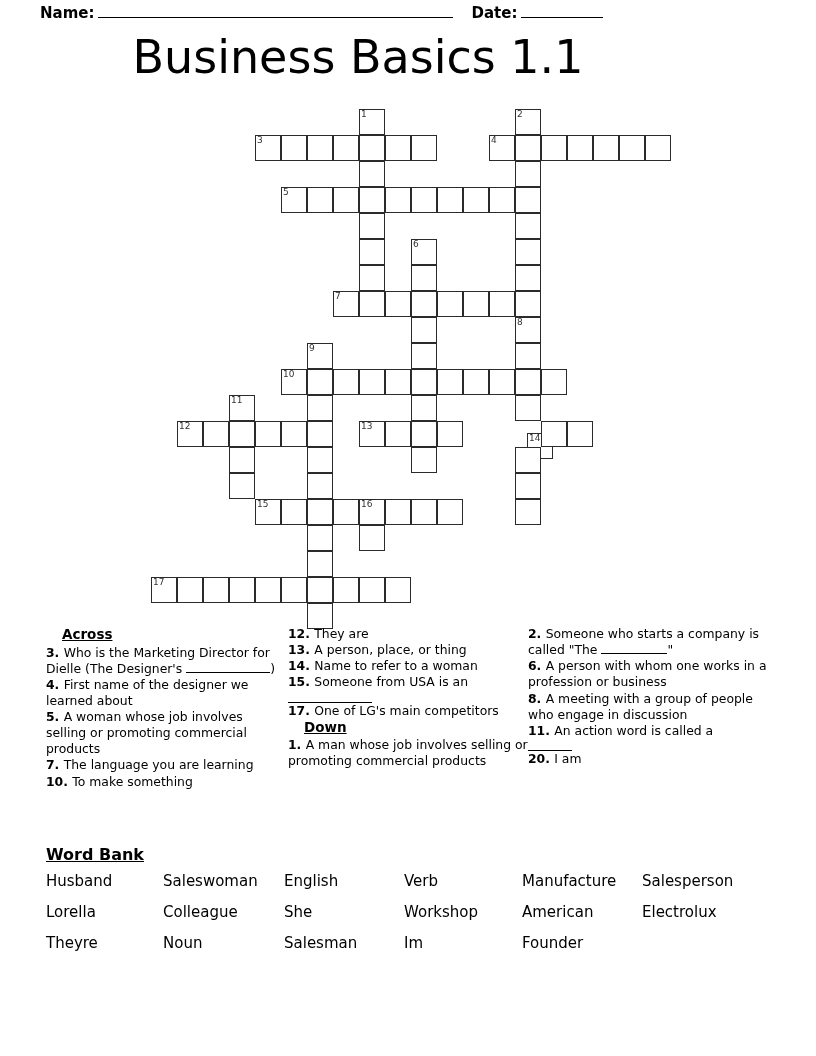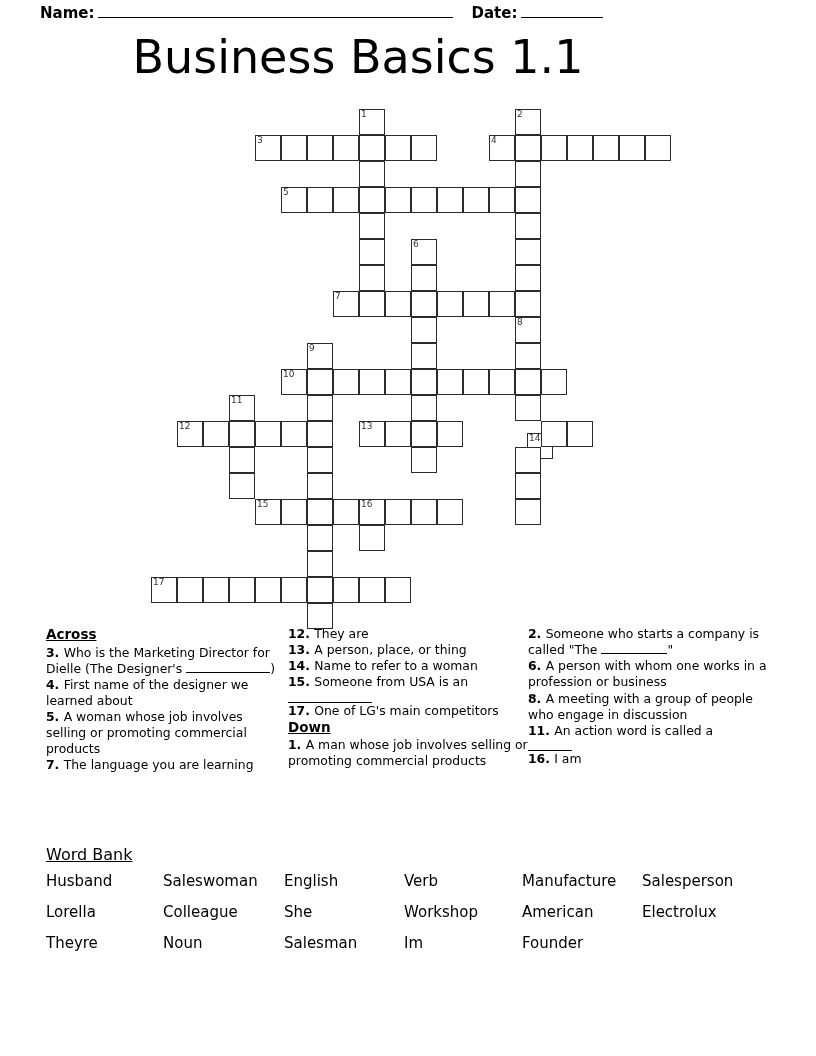--- a/index.html
+++ b/index.html
@@ -58,36 +58,36 @@
     position:absolute; left:46px; top:626px;
     width:730px; height:210px;
     font-size:12.4px; line-height:1.30;
   }
   .clue-col{ position:absolute; top:0; }
   .clue-col.c1{ left:0px;   width:240px; }
   .clue-col.c2{ left:242px; width:240px; }
   .clue-col.c3{ left:482px; width:248px; }
   .sec-head{
     font-weight:bold; text-decoration:underline;
-    font-size:13.5px; margin:0 0 1px 0;
+    font-size:13.5px; margin:0 0 1px 16px;
   }
   .clue{ margin:0 0 0 0; }
   .clue b{ font-weight:bold; }
   .blank{ display:inline-block; border-bottom:1.3px solid #000; }
   .b-long{ width:84px; }
   .b-mid{ width:66px; }
   .blank-line{ display:block; width:84px; border-bottom:1.3px solid #000; height:11px;}
   .blank-line.short{ width:44px; }
 
   
   #wordbank{
     position:absolute; left:46px; top:845px; width:730px;
   }
   #wordbank .wb-head{
-    font-weight:normal; text-decoration:underline; font-size:16px;
+    font-weight:bold; text-decoration:underline; font-size:16px;
     margin-bottom:8px;
   }
   .wb-row{ display:flex; font-size:15px; margin-bottom:13px; }
   .wb-row span{ display:block; }
   .wb-row span:nth-child(1){ width:117px; }
   .wb-row span:nth-child(2){ width:121px; }
   .wb-row span:nth-child(3){ width:120px; }
   .wb-row span:nth-child(4){ width:118px; }
   .wb-row span:nth-child(5){ width:120px; }
   .wb-row span:nth-child(6){ width:130px; }
@@ -249,40 +249,41 @@
   </div>
 
 <div id="clues">
   <div class="clue-col c1">
     <div class="sec-head">Across</div>
     <div id="col1">
         <div class="clue"><b>3. </b><span>Who is the Marketing Director for Dielle (The Designer's</span> <span class="blank b-long"></span><span>)</span></div>
         <div class="clue"><b>4. </b><span>First name of the designer we learned about</span></div>
         <div class="clue"><b>5. </b><span>A woman whose job involves selling or promoting commercial products</span></div>
         <div class="clue"><b>7. </b><span>The language you are learning</span></div>
+        <div class="clue"><b>10. </b><span>To make something</span></div>
       </div>
   </div>
   <div class="clue-col c2">
     <div id="col2">
         <div class="clue"><b>12. </b><span>They are</span></div>
         <div class="clue"><b>13. </b><span>A person, place, or thing</span></div>
         <div class="clue"><b>14. </b><span>Name to refer to a woman</span></div>
         <div class="clue"><b>15. </b><span>Someone from USA is an</span><span class="blank-line"></span></div>
         <div class="clue"><b>17. </b><span>One of LG's main competitors</span></div>
         <div class="sec-head">Down</div>
         <div class="clue"><b>1. </b><span>A man whose job involves selling or promoting commercial products</span></div>
       </div>
   </div>
   <div class="clue-col c3">
     <div id="col3">
         <div class="clue"><b>2. </b><span>Someone who starts a company is called "The</span> <span class="blank b-mid"></span><span>"</span></div>
         <div class="clue"><b>6. </b><span>A person with whom one works in a profession or business</span></div>
         <div class="clue"><b>8. </b><span>A meeting with a group of people who engage in discussion</span></div>
         <div class="clue"><b>11. </b><span>An action word is called a</span><span class="blank-line short"></span></div>
-        <div class="clue"><b>16. </b><span>I am</span></div>
+        <div class="clue"><b>20. </b><span>I am</span></div>
       </div>
   </div>
 </div>
 
 <div id="wordbank">
   <div class="wb-head">Word Bank</div>
   <div id="wb-rows">
       <div class="wb-row">
         <span>Husband</span>
         <span>Saleswoman</span>

